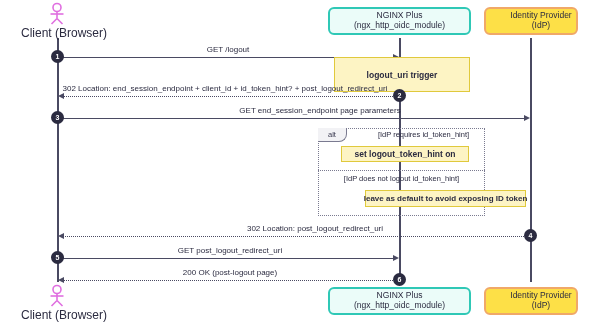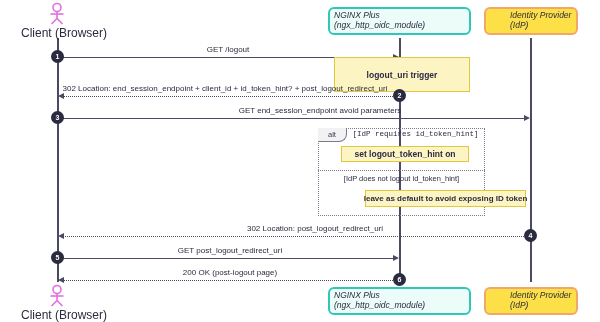--- a/index.html
+++ b/index.html
@@ -25,25 +25,25 @@
   }
   .participant-box {
     position: absolute;
     box-sizing: border-box;
     border-radius: 6px;
     border: 2px solid #2fc8b6;
     background: #ebfcf9;
     display: flex;
     align-items: center;
     justify-content: center;
+    text-align: center;
     font-size: 8.5px;
     color: #2b2b40;
     line-height: 1.15;
     padding: 2px 4px;
-    font-style: italic;
   }
   .participant-box.idp {
     border-color: #f0a868;
     background: #fde047;
     padding-left: 24px;
   }
   .actor-label {
     position: absolute;
     font-size: 12px;
     color: #2b2b40;
@@ -175,30 +175,30 @@
 
   <div class="note-box" style="left:334px; top:57px; width:136px; height:35px;">
     <span>logout_uri trigger</span>
   </div>
 
   <div class="msg-label" style="left:55px; top:84px; width:340px;">302 Location: end_session_endpoint + client_id + id_token_hint? + post_logout_redirect_uri</div>
   <div class="msg-line dotted" style="left:63px; top:96px; width:336px;"></div>
   <div class="arrow-left" style="left:58px; top:92.5px;"></div>
   <div class="step-marker" style="left:393px; top:89px;">2</div>
 
-  <div class="msg-label" style="left:185px; top:106px; width:270px;">GET end_session_endpoint avoid parameters</div>
+  <div class="msg-label" style="left:185px; top:106px; width:270px;">GET end_session_endpoint page parameters</div>
   <div class="msg-line" style="left:57px; top:118px; width:467px;"></div>
   <div class="arrow-right" style="left:524px; top:114.5px;"></div>
   <div class="step-marker" style="left:51px; top:111px;">3</div>
 
   <div class="alt-frame" style="left:318px; top:128px; width:167px; height:88px;"></div>
   <div class="alt-tab" style="left:318px; top:128px; width:29px; height:14px;">
     <span>alt</span>
   </div>
-  <div class="alt-cond" style="left:348px; top:130px; width:135px;font-family:Liberation Mono, monospace;">[IdP requires id_token_hint]</div>
+  <div class="alt-cond" style="left:356px; top:130px; width:135px;">[IdP requires id_token_hint]</div>
   <div class="note-box" style="left:341px; top:146px; width:128px; height:16px;">
     <span>set logout_token_hint on</span>
   </div>
   <div class="alt-divider" style="left:318px; top:170px; width:167px;"></div>
   <div class="alt-cond" style="left:320px; top:174px; width:163px;">[IdP does not logout id_token_hint]</div>
   <div class="note-box" style="left:321px; top:190px; width:161px; height:17px; font-size:8px;margin-left:44px;">
     <span>leave as default to avoid exposing ID token</span>
   </div>
 
   <div class="msg-label" style="left:145px; top:224px; width:340px;">302 Location: post_logout_redirect_uri</div>

